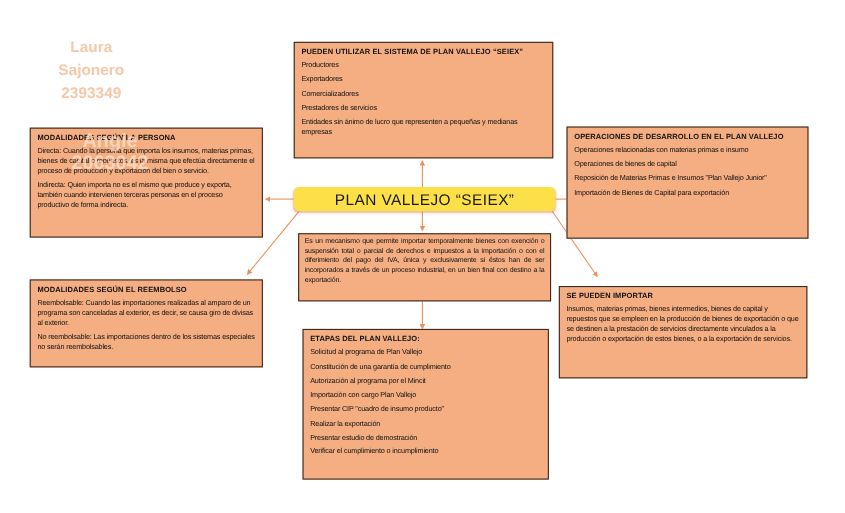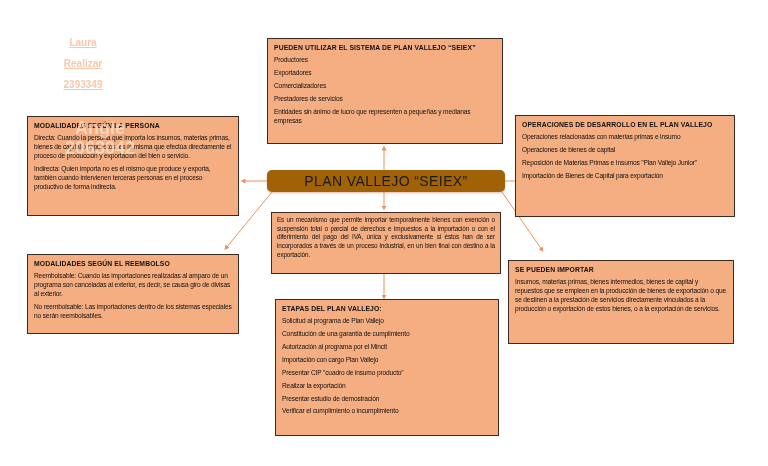--- a/index.html
+++ b/index.html
@@ -14,21 +14,21 @@
     line-height: 1.35;
     letter-spacing: -0.15px;
   }
   .box .ttl { font-weight: bold; font-size: 6.8px; margin-bottom: 4px; letter-spacing: 0.1px; }
   .box .it { margin-bottom: 4px; }
   .box .it:last-child { margin-bottom: 0; }
   .box.justify { text-align: justify; }
   .center-title {
     position: absolute;
     left: 267px; top: 170px; width: 238px; height: 22px;
-    background: #a16207;
+    background: #fde047;
     border-radius: 5px;
     box-shadow: 0 1px 2px rgba(200,120,90,0.5);
     font-size: 14px; letter-spacing: 0.4px;
     display: flex; align-items: center; justify-content: center;
     color: #1a1a1a;
   }
   .watermark {
     position: absolute;
     text-align: center;
     font-weight: bold;
@@ -59,23 +59,23 @@
 
   <line x1="384" y1="192" x2="384" y2="208" stroke="#e8935e" stroke-width="1" marker-end="url(#ah)"></line>
 
   <line x1="272" y1="192" x2="226" y2="248" stroke="#e8935e" stroke-width="1" marker-end="url(#ah)"></line>
 
   <line x1="502" y1="192" x2="542" y2="250" stroke="#e8935e" stroke-width="1" marker-end="url(#ah)"></line>
 
   <line x1="384" y1="274" x2="384" y2="297" stroke="#e8935e" stroke-width="1" marker-end="url(#ah)"></line>
 </svg>
 
-<div class="watermark" style="left:28px; top:32px; width:110px; font-size:10px; line-height:21px;text-decoration:underline;">
+<div class="watermark" style="left:28px; top:32px; width:110px; font-size:14px; line-height:21px;">
   <div>Laura</div>
-  <div>Realizar</div>
+  <div>Sajonero</div>
   <div>2393349</div>
 </div>
 
 <div class="box" style="left:267px; top:38px; width:236px; height:106px;">
   <div class="ttl">PUEDEN UTILIZAR EL SISTEMA DE PLAN VALLEJO “SEIEX”</div>
   <div class="it">Productores</div>
   <div class="it">Exportadores</div>
   <div class="it">Comercializadores</div>
   <div class="it">Prestadores de servicios</div>
   <div class="it">Entidades sin ánimo de lucro que representen a pequeñas y medianas empresas</div>

